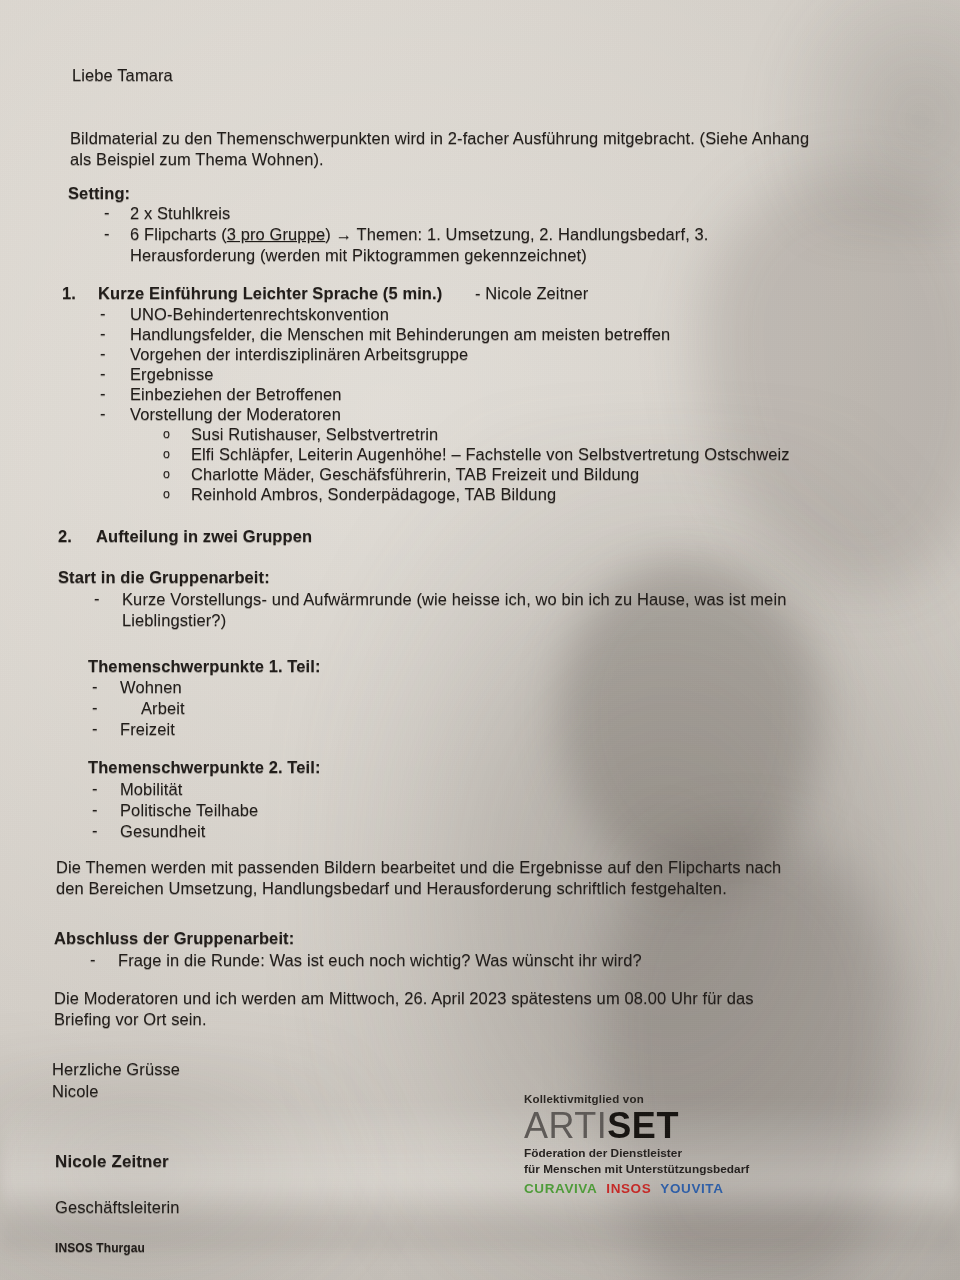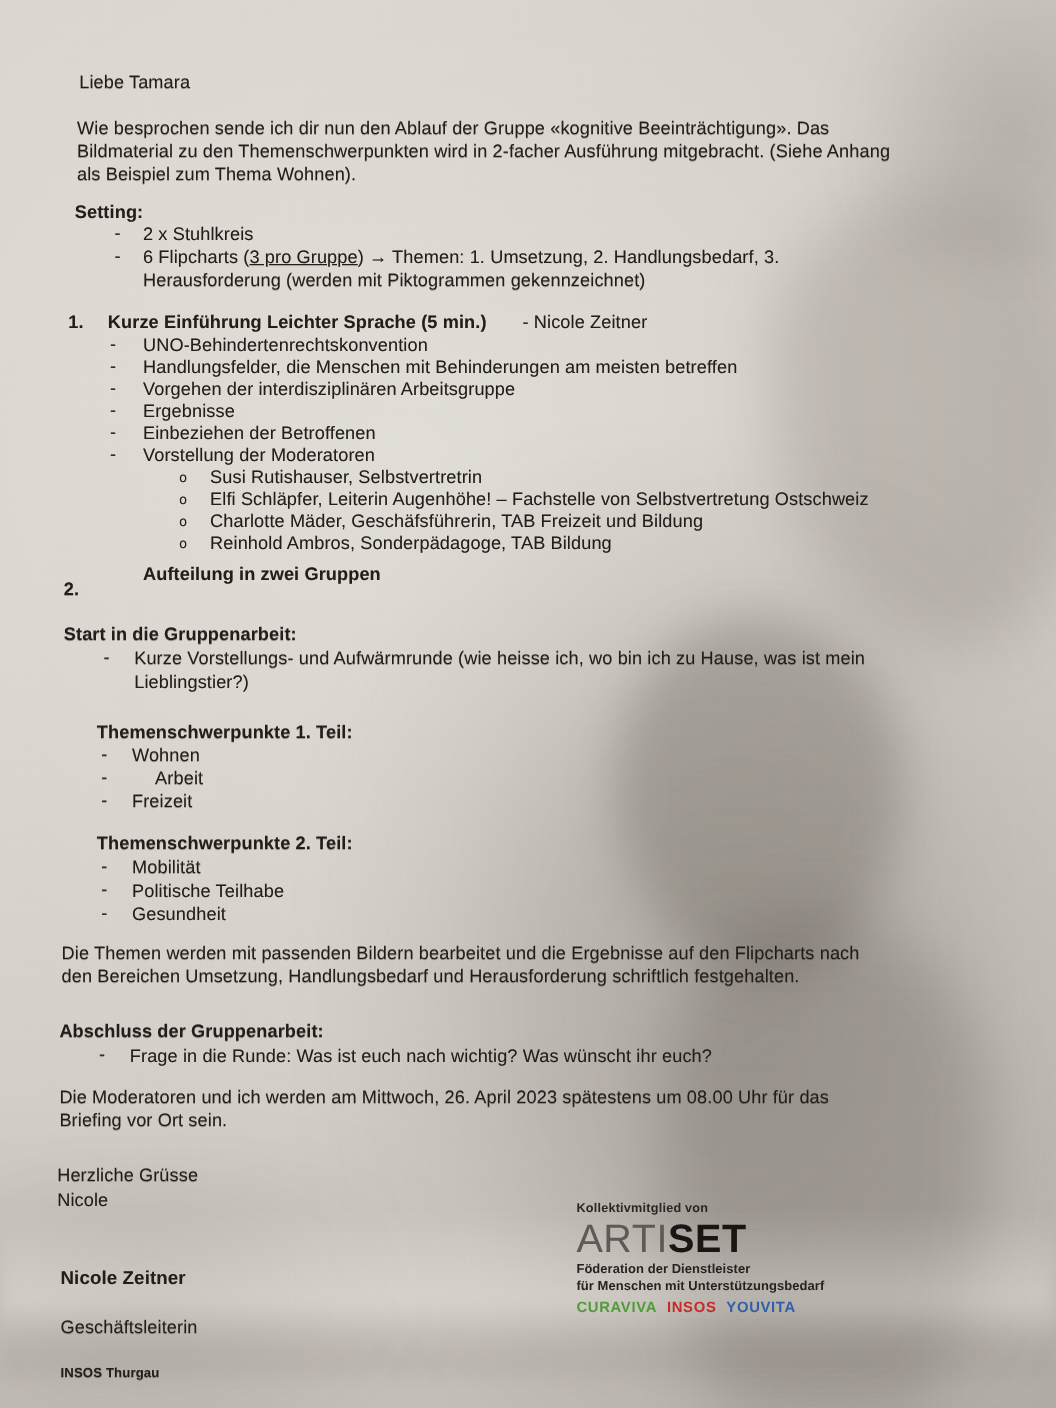--- a/index.html
+++ b/index.html
@@ -207,21 +207,20 @@
   <div class="shadow-body"></div>
   <div class="shadow-head"></div>
   <div class="shadow-neck"></div>
   <div class="shadow-bottomleft"></div>
   <div class="paper-fold"></div>
 
   <div class="doc">
 
     <div class="ln" style="left:72px; top:65px;">Liebe Tamara</div>
 
-    <div class="ln" style="left:70px; top:107px;">Wie besprochen sende ich dir nun den Ablauf der Gruppe «kognitive Beeinträchtigung». Das</div>
     <div class="ln" style="left:70px; top:128px;">Bildmaterial zu den Themenschwerpunkten wird in 2-facher Ausführung mitgebracht. (Siehe Anhang</div>
     <div class="ln" style="left:70px; top:149px;">als Beispiel zum Thema Wohnen).</div>
 
     <div class="ln b" style="left:68px; top:183px;">Setting:</div>
     <div class="dash" style="left:104px; top:203px;">-</div>
     <div class="ln" style="left:130px; top:203px;">2 x Stuhlkreis</div>
     <div class="dash" style="left:104px; top:224px;">-</div>
     <div class="ln" style="left:130px; top:224px;">
       <span>6 Flipcharts (</span><span class="u">3 pro Gruppe</span><span>) → Themen: 1. Umsetzung, 2. Handlungsbedarf, 3.</span>
     </div>
@@ -255,21 +254,21 @@
     <div class="circ" style="left:163px; top:447px;">o</div>
     <div class="ln" style="left:191px; top:444px;">Elfi Schläpfer, Leiterin Augenhöhe! – Fachstelle von Selbstvertretung Ostschweiz</div>
 
     <div class="circ" style="left:163px; top:467px;">o</div>
     <div class="ln" style="left:191px; top:464px;">Charlotte Mäder, Geschäfsführerin, TAB Freizeit und Bildung</div>
 
     <div class="circ" style="left:163px; top:487px;">o</div>
     <div class="ln" style="left:191px; top:484px;">Reinhold Ambros, Sonderpädagoge, TAB Bildung</div>
 
     <div class="ln b" style="left:58px; top:526px;">2.</div>
-    <div class="ln b" style="left:96px; top:512px;margin-left:34px;">Aufteilung in zwei Gruppen</div>
+    <div class="ln b" style="left:96px; top:526px;">Aufteilung in zwei Gruppen</div>
 
     <div class="ln b" style="left:58px; top:567px;">Start in die Gruppenarbeit:</div>
     <div class="dash" style="left:94px; top:589px;">-</div>
     <div class="ln" style="left:122px; top:589px;">Kurze Vorstellungs- und Aufwärmrunde (wie heisse ich, wo bin ich zu Hause, was ist mein</div>
     <div class="ln" style="left:122px; top:610px;">Lieblingstier?)</div>
 
     <div class="ln b" style="left:88px; top:656px;">Themenschwerpunkte 1. Teil:</div>
     <div class="dash" style="left:92px; top:677px;">-</div>
     <div class="ln" style="left:120px; top:677px;">Wohnen</div>
     <div class="dash" style="left:92px; top:698px;">-</div>
@@ -283,21 +282,21 @@
     <div class="dash" style="left:92px; top:800px;">-</div>
     <div class="ln" style="left:120px; top:800px;">Politische Teilhabe</div>
     <div class="dash" style="left:92px; top:821px;">-</div>
     <div class="ln" style="left:120px; top:821px;">Gesundheit</div>
 
     <div class="ln" style="left:56px; top:878px;">den Bereichen Umsetzung, Handlungsbedarf und Herausforderung schriftlich festgehalten.</div>
     <div class="ln" style="left:56px; top:857px;">Die Themen werden mit passenden Bildern bearbeitet und die Ergebnisse auf den Flipcharts nach</div>
 
     <div class="ln b" style="left:54px; top:928px;">Abschluss der Gruppenarbeit:</div>
     <div class="dash" style="left:90px; top:950px;">-</div>
-    <div class="ln" style="left:118px; top:950px;">Frage in die Runde: Was ist euch nach wichtig? Was wünscht ihr euch?</div>
+    <div class="ln" style="left:118px; top:950px;">Frage in die Runde: Was ist euch noch wichtig? Was wünscht ihr wird?</div>
 
     <div class="ln" style="left:54px; top:988px;">Die Moderatoren und ich werden am Mittwoch, 26. April 2023 spätestens um 08.00 Uhr für das</div>
     <div class="ln" style="left:54px; top:1009px;">Briefing vor Ort sein.</div>
 
     <div class="ln" style="left:52px; top:1059px;">Herzliche Grüsse</div>
     <div class="ln" style="left:52px; top:1081px;">Nicole</div>
 
     <div class="ln b" style="left:55px; top:1152px; font-size:17px;">Nicole Zeitner</div>
     <div class="ln" style="left:55px; top:1173px;margin-top:24px;">Geschäftsleiterin</div>
     <div class="ln b" style="left:55px; top:1238px; font-size:12px;">INSOS Thurgau</div>

